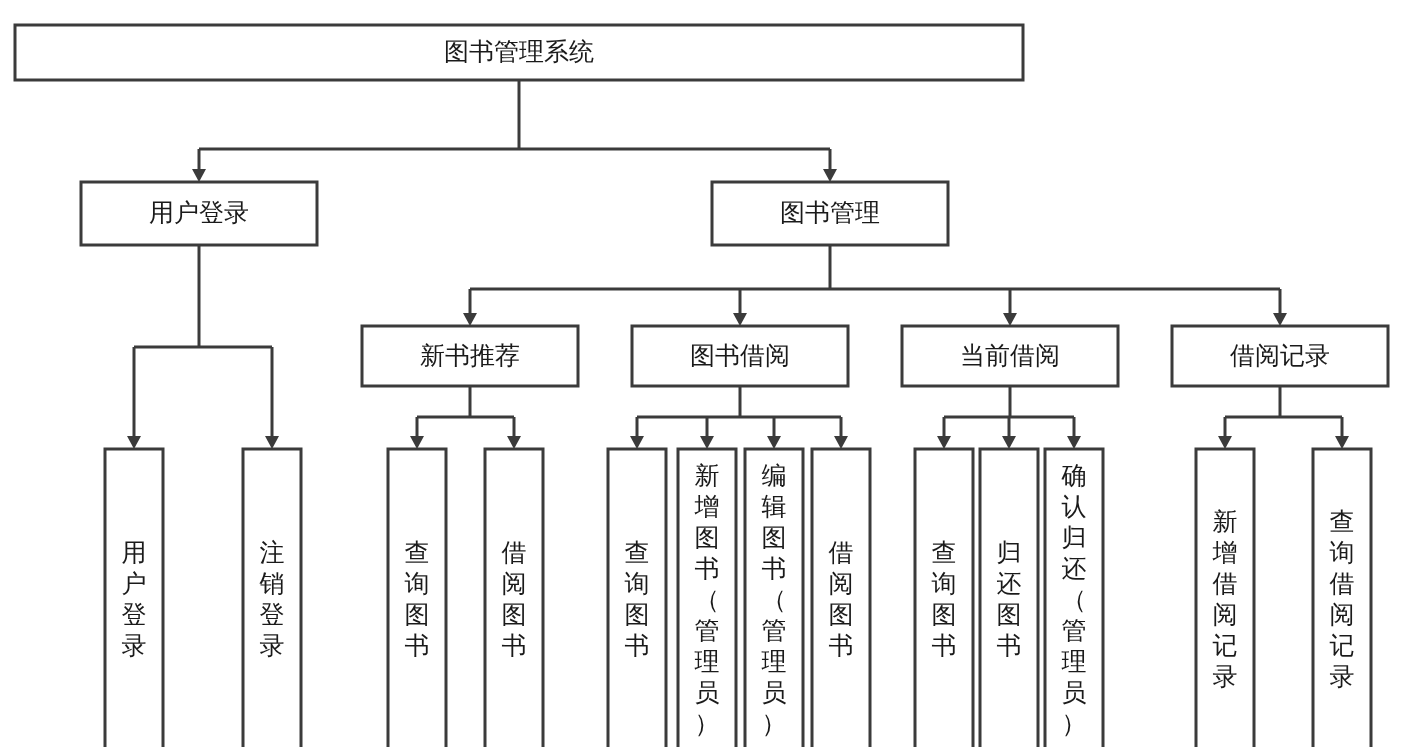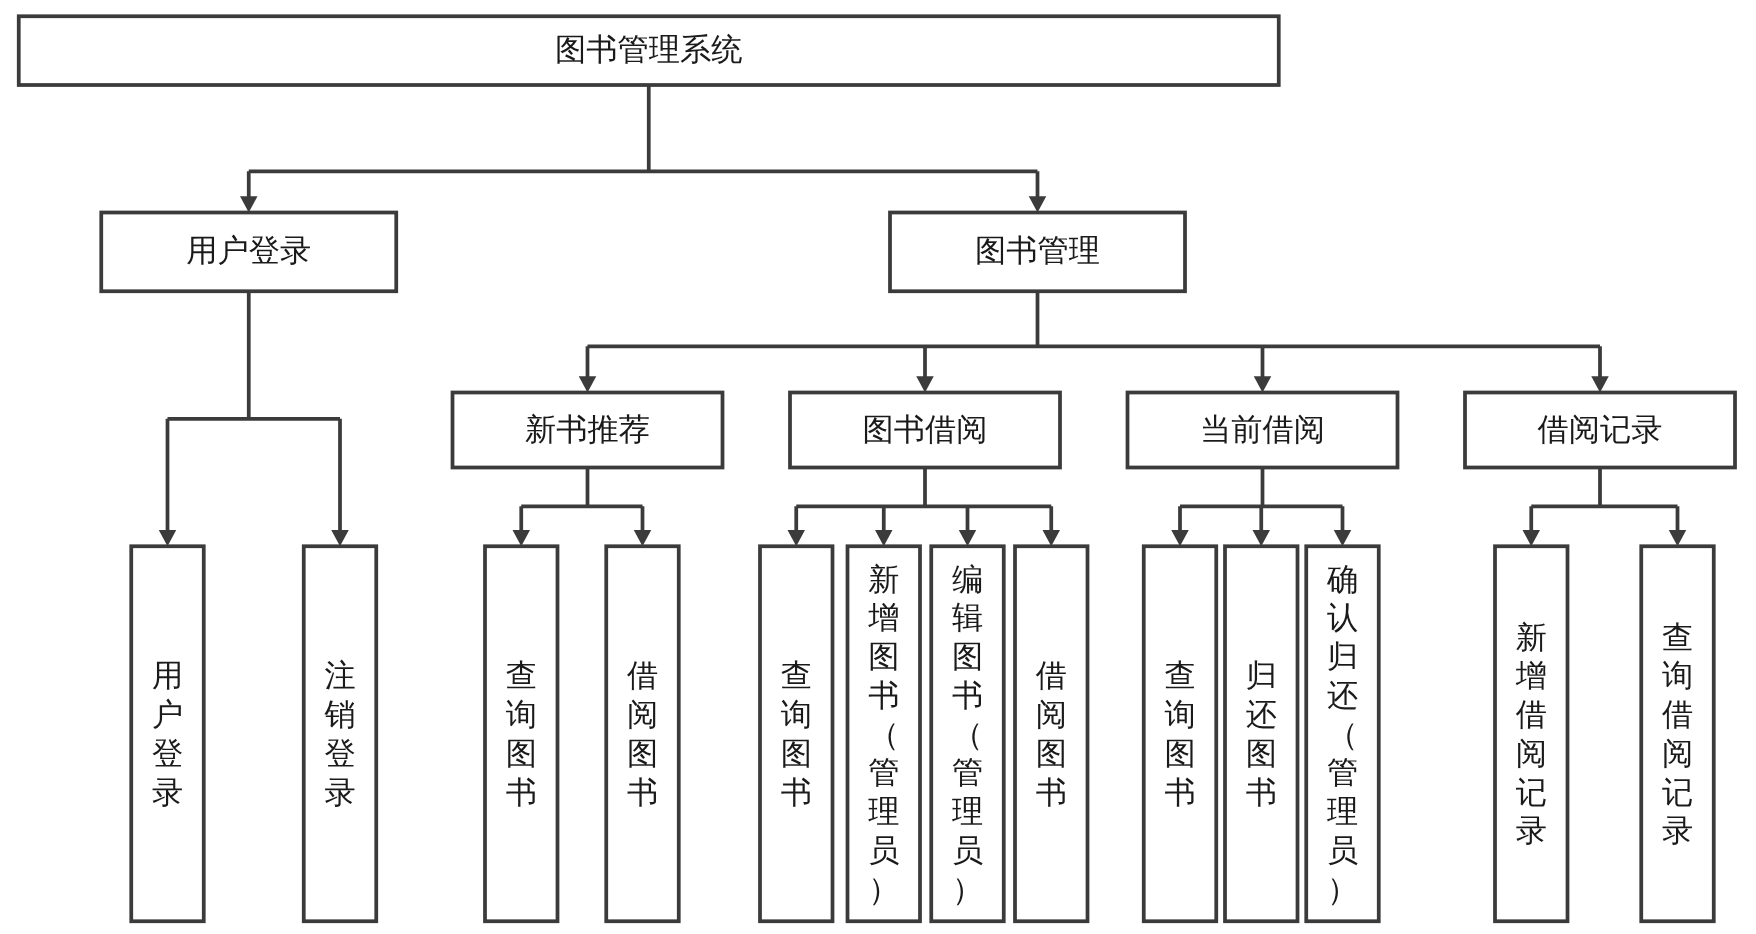--- a/index.html
+++ b/index.html
@@ -10,21 +10,21 @@
   body {
     width: 1405px;
     height: 747px;
     font-family: "Liberation Sans", "DejaVu Sans", sans-serif;
     overflow: hidden;
     position: relative;
   }
   #diagram-root {
     position: absolute;
     left: 0;
-    top: 0;
+    top: 12px;
     width: 1405px;
     height: 542px;
   }
   .node-box {
     fill: #ffffff;
     stroke: #3b3b3b;
     stroke-width: 3;
   }
   .node-label-h {
     font-family: "Liberation Sans", "DejaVu Sans", sans-serif;

